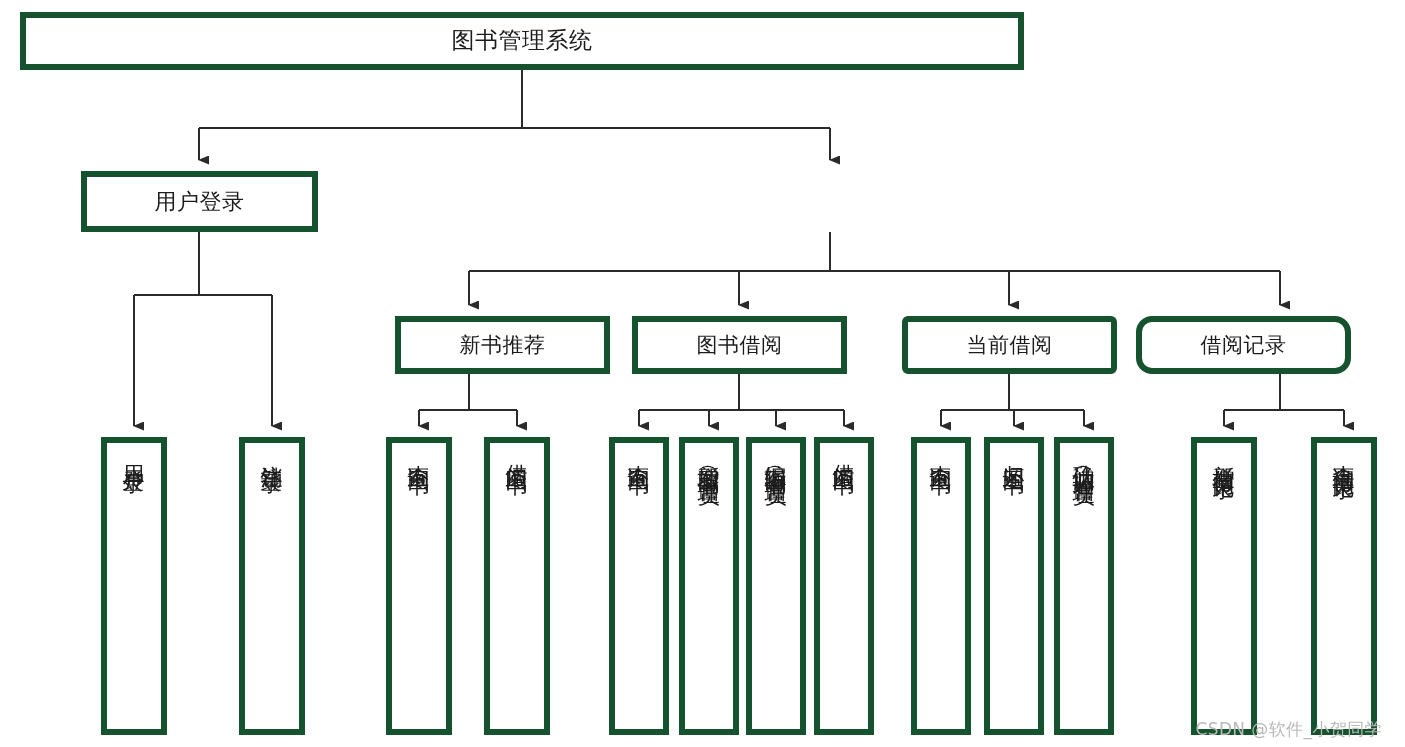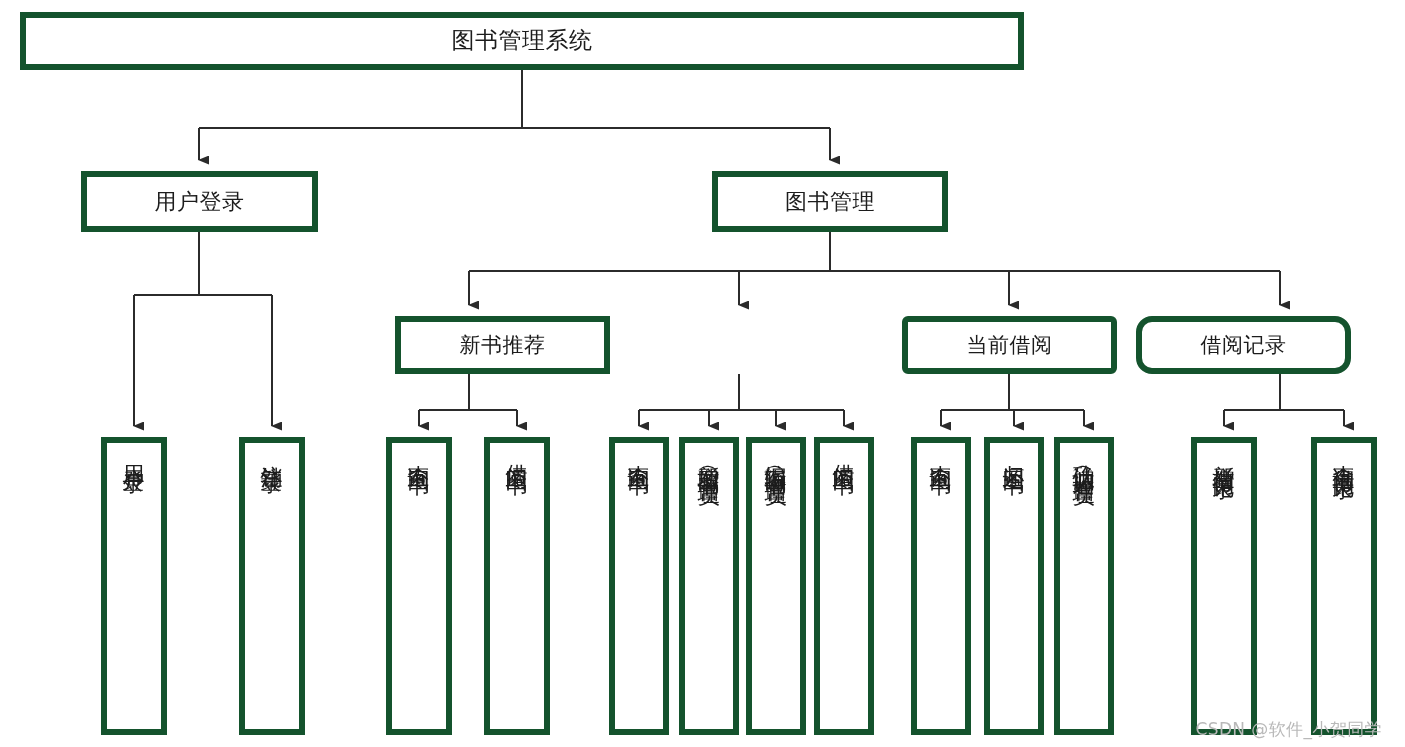--- a/index.html
+++ b/index.html
@@ -130,28 +130,28 @@
   </svg>
 
   <div class="node root" style="left:20px; top:12px; width:1004px; height:58px;">
     <span class="node-label">图书管理系统</span>
   </div>
 
   <div class="node lvl2" style="left:81px; top:171px; width:237px; height:61px;">
     <span class="node-label">用户登录</span>
   </div>
 
-  <div class="node lvl2" style="left:712px; top:171px; width:236px; height:61px;">
-    <span class="node-label">图书管理</span>
-  </div>
 
   <div class="node lvl3" style="left:362px; top:316px; width:215px; height:58px;margin-left:33px;">
     <span class="node-label">新书推荐</span>
   </div>
 
+  <div class="node lvl3" style="left:632px; top:316px; width:215px; height:58px;">
+    <span class="node-label">图书借阅</span>
+  </div>
 
   <div class="node lvl3" style="left:902px; top:316px; width:215px; height:58px;border-radius:6px;">
     <span class="node-label">当前借阅</span>
   </div>
 
   <div class="node lvl3" style="left:1136px; top:316px; width:215px; height:58px;border-radius:16px;">
     <span class="node-label">借阅记录</span>
   </div>
 
   <div class="node leaf" style="left:101px; top:437px; width:66px; height:298px;">

